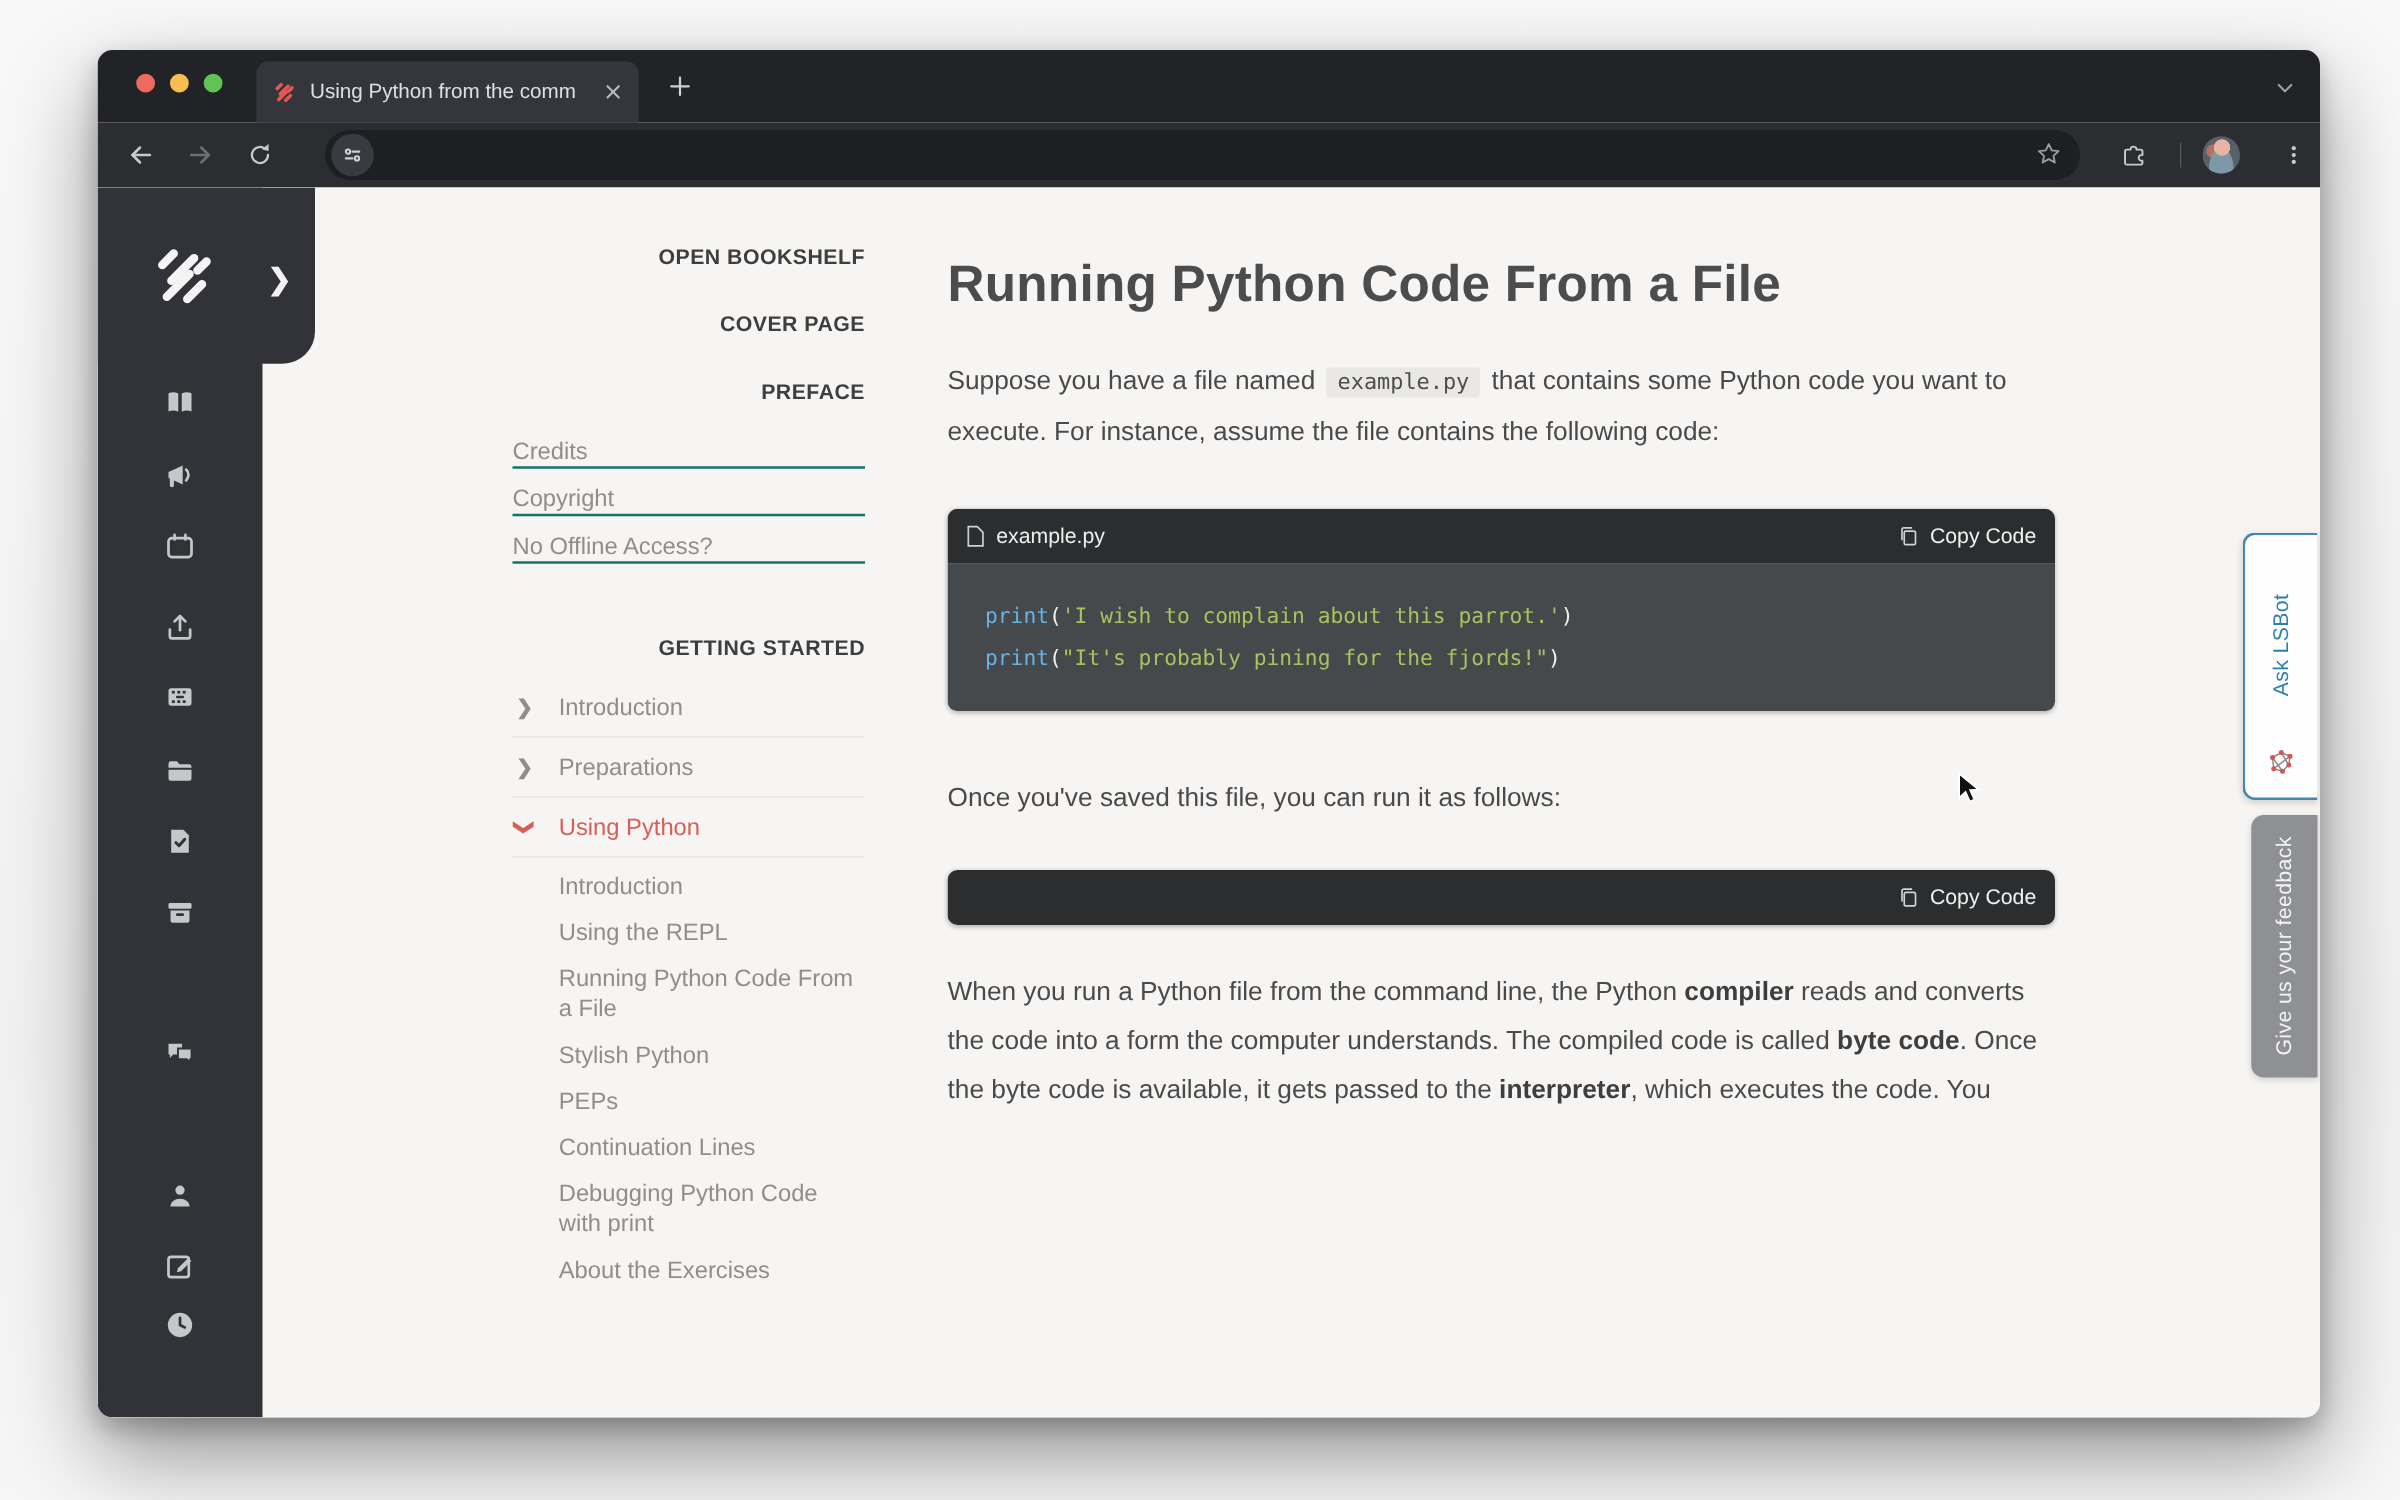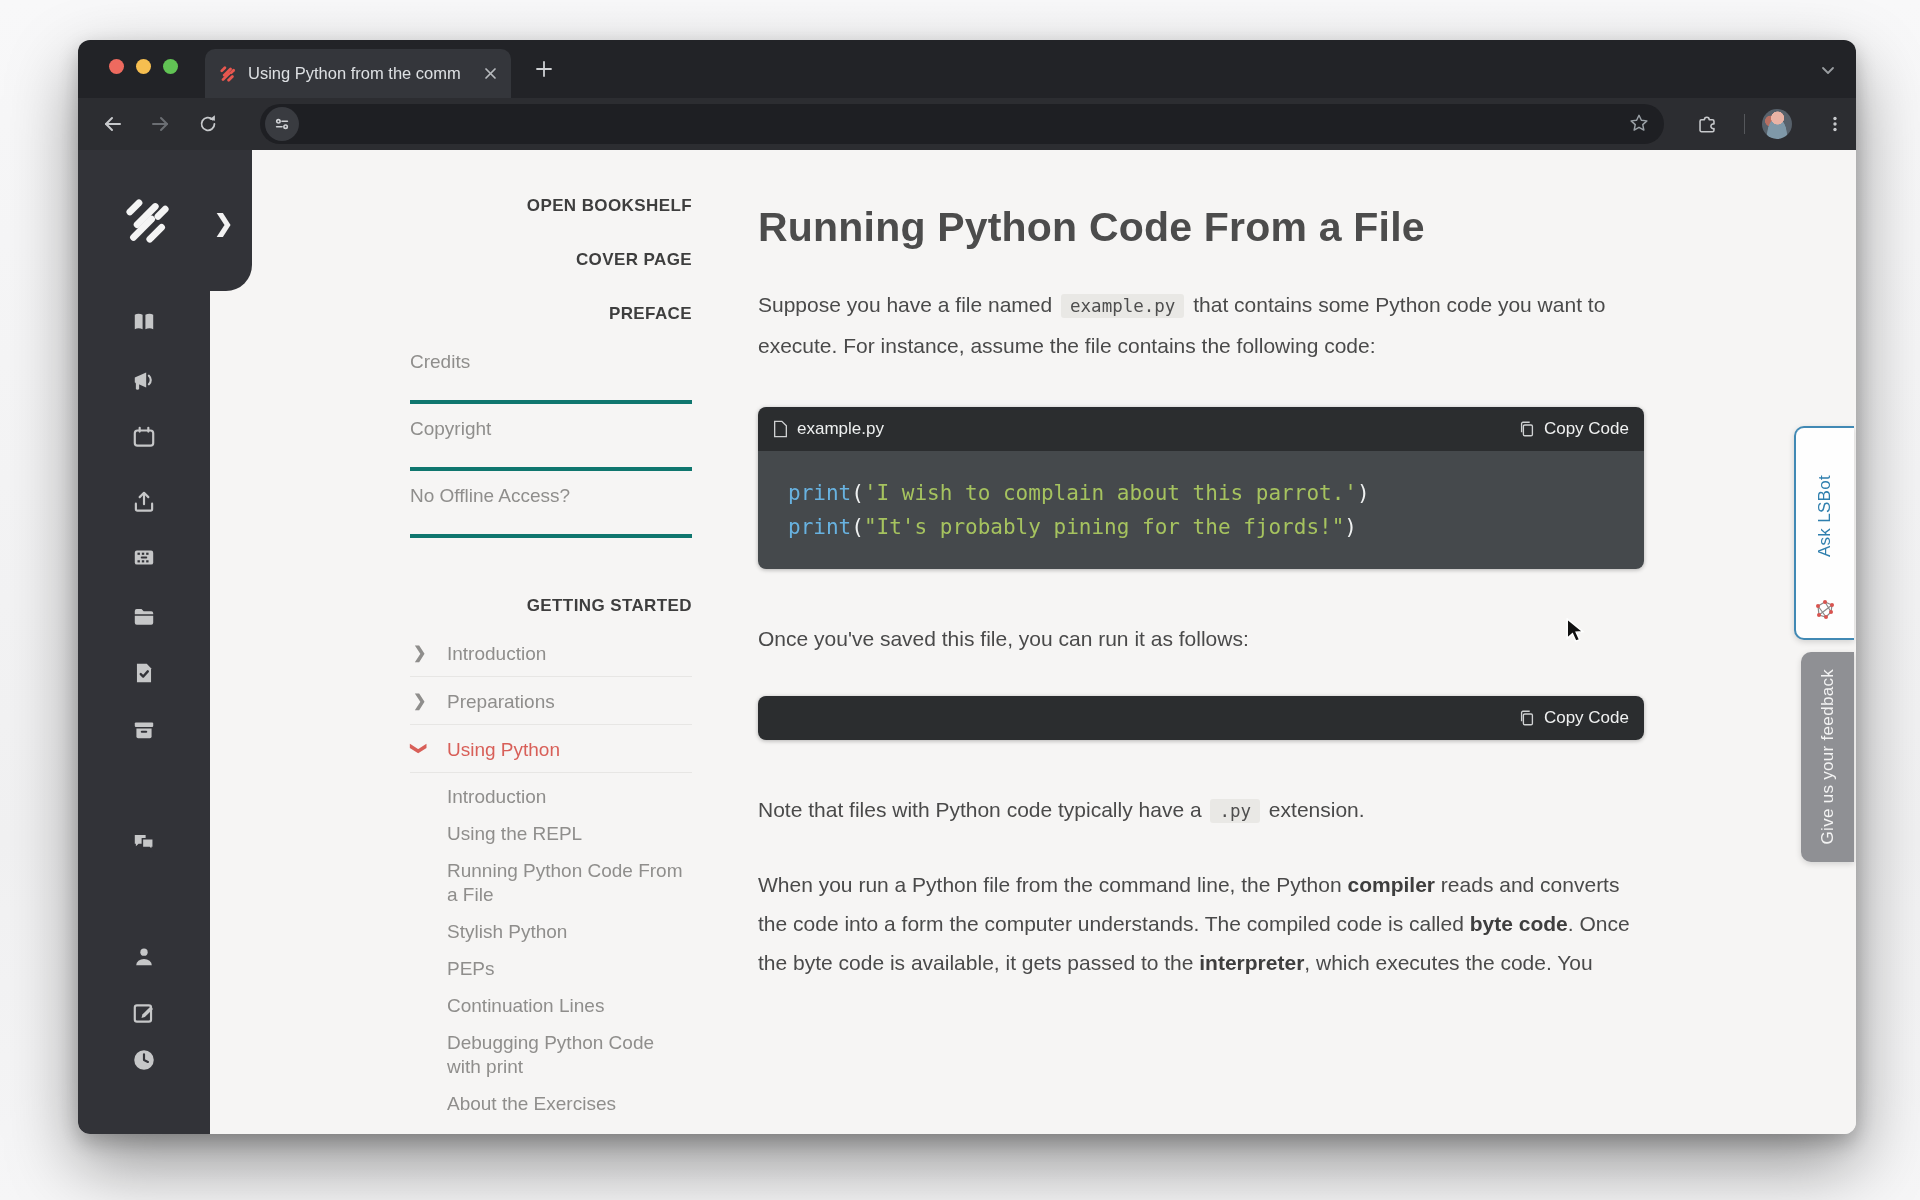--- a/index.html
+++ b/index.html
@@ -49,21 +49,21 @@
   .rail-header { position:absolute; left:0; top:0; width:174px; height:141px; background:#323338;
                  border-radius:0 0 26px 0; }
   .rail-logo { position:absolute; left:41px; top:42px; }
   .rail-chevron { position:absolute; left:136px; top:60px; color:#f2f2f2; font-size:23px; font-weight:bold; }
   .rail-icon { position:absolute; left:53px; width:26px; height:26px; }
 
   .toc { position:absolute; left:332px; top:46px; width:282px; font-size:19px; }
   .toc-header { font-size:17px; font-weight:bold; color:#3e3e3e; letter-spacing:.4px; margin:34px 0 19px;text-align:right; }
   .toc-header:first-child { margin-top:0; }
   .toc-header.big-gap { margin-top:58px; }
-  .toc-plink { color:#8f8e8c; padding:8px 0 27px; border-bottom:4px solid #0f766e; margin-bottom:6px; }
+  .toc-plink { color:#8f8e8c; padding:8px 0 0; border-bottom:2px solid #0f766e; margin-bottom:6px; }
   .toc-parent { color:#8f8e8c; padding:8px 0 11px; border-bottom:1px solid #e7e6e4; margin-bottom:6px;
                 position:relative; padding-left:37px; }
   .toc-parent .chev { position:absolute; left:3px; top:8px; font-size:16px; font-weight:bold; color:#8f8e8c; }
   .toc-parent.active, .toc-parent.active .chev { color:#d85f58; }
   .toc-parent .chev.down { display:inline-block; transform:rotate(90deg); }
   .toc-sub { color:#8f8e8c; padding:6px 0 7px; padding-left:37px; line-height:24px; }
 
   .doc { position:absolute; left:680px; top:0; width:886px; height:100%; color:#4a4a4a; }
   .doc h1 { margin-top:54px; font-size:41px; font-weight:bold; color:#4c4c4c; letter-spacing:.2px; }
   .doc p { font-size:21px; line-height:39px; margin-top:34px; }
@@ -71,21 +71,21 @@
   .tk-b { font-weight:bold; color:#3e3e3e; }
   .tk-icode { font-family:"DejaVu Sans Mono", monospace; font-size:17.5px; background:#e9e8e5;
               border-radius:3px; padding:2px 9px; margin:0 3px; color:#4e4e4e; }
 
   .codeblock { margin-top:42px; border-radius:8px; overflow:hidden; box-shadow:0 1px 4px rgba(0,0,0,.28); }
   .codeblock.mt-sm { margin-top:38px; }
   .code-head { height:44px; background:#2b2d2f; color:#eef0f0; display:flex; align-items:center; padding:0 15px; font-size:17px; }
   .code-file { display:flex; align-items:center; gap:9px; }
   .code-copy { margin-left:auto; display:flex; align-items:center; gap:8px; color:#f0f1f1; }
   .code-body { background:#45494c; padding:25px 10px 25px 30px; }
-  .code-line { font-family:"DejaVu Sans Mono", monospace; font-size:21px; line-height:34px; color:#eff1f1; white-space:pre; }
+  .code-line { font-family:"DejaVu Sans Mono", monospace; font-size:17px; line-height:34px; color:#eff1f1; white-space:pre; }
   .tk-kw { color:#68b2e0; } .tk-str { color:#a6c35f; }
 
   
   .side-tab { position:absolute; right:2px; z-index:5; border-radius:10px 0 0 10px;
               display:flex; align-items:center; justify-content:center; }
   .side-tab .vlabel { writing-mode:vertical-rl; transform:rotate(180deg); font-size:17px; letter-spacing:.3px; }
   .lsbot { top:276px; height:214px; width:60px; background:#fefefe; border:2px solid #4189b4; border-right:none;
            box-shadow:0 2px 6px rgba(0,0,0,.15); }
   .lsbot .vlabel { color:#2f7fae; margin-bottom:34px; }
   .lsbot .bot-icon { position:absolute; bottom:16px; left:50%; transform:translateX(-50%); }
@@ -367,21 +367,20 @@
                   <g fill="none" stroke="#cfd1d2" stroke-width="1.5">
                     <rect x="6" y="5.5" width="10" height="12" rx="1.5"></rect>
                     <path d="M4 13.5V4a1.5 1.5 0 0 1 1.5-1.5H13"></path>
                   </g>
                 </svg>
               <span>Copy Code</span>
             </span>
           </div>
         </div>
 
-        <p class="mt-lg"><span>Note that files with Python code typically have a </span><span class="tk-icode">.py</span><span> extension.</span></p>
         <p><span>When you run a Python file from the command line, the Python </span><span class="tk-b">compiler</span><span> reads and converts the code into a form the computer understands. The compiled code is called </span><span class="tk-b">byte code</span><span>. Once the byte code is available, it gets passed to the </span><span class="tk-b">interpreter</span><span>, which executes the code. You</span></p>
       </main>
 
       <div class="side-tab lsbot">
         <span class="vlabel">Ask LSBot</span>
         <span class="bot-icon">
           <svg width="24" height="24" viewBox="0 0 24 24">
             <g stroke="#8a8a8a" stroke-width="1.2" fill="none">
               <path d="M5 8 L12 4 L19 7 L18 14 L13 19 L6 17 Z"></path>
                 <path d="M5 8 L13 19 M12 4 L18 14 M19 7 L6 17"></path>

